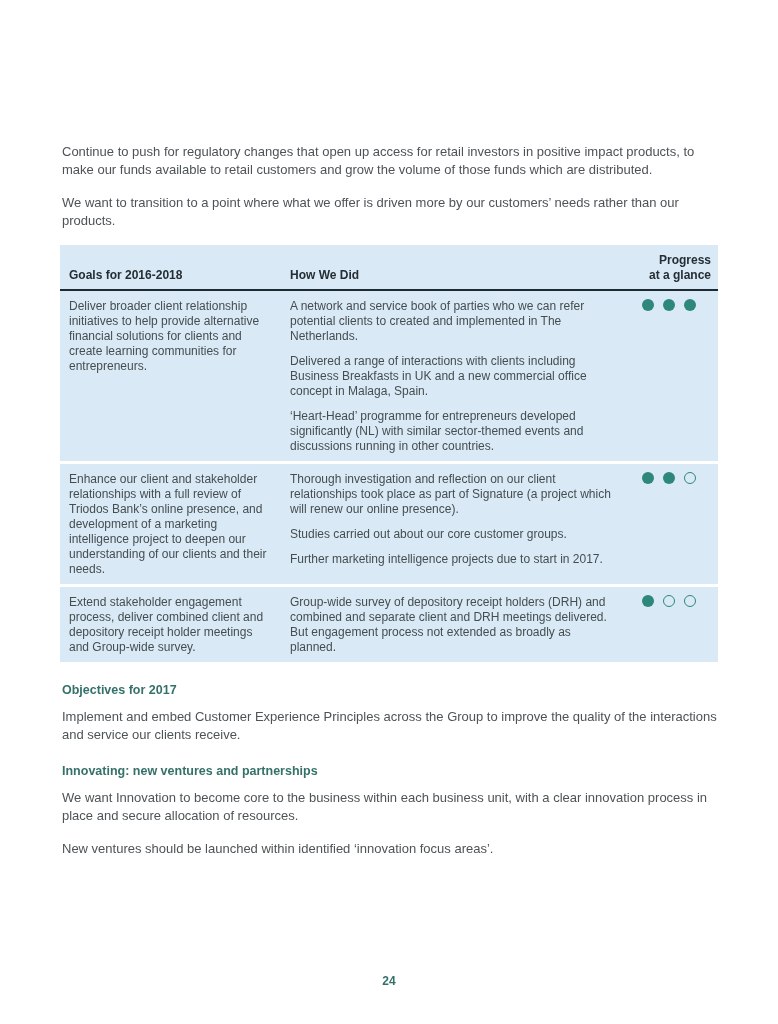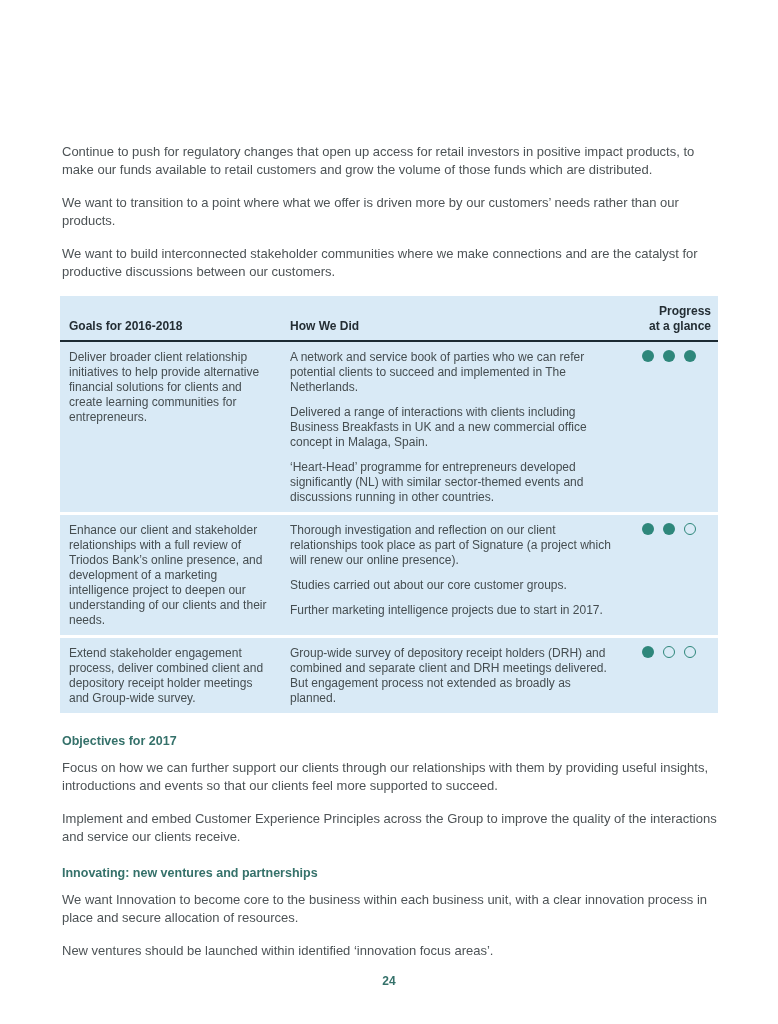--- a/index.html
+++ b/index.html
@@ -99,42 +99,41 @@
 </style>
 </head>
 <body>
 
 <div class="page">
   <div class="content">
 
     <p class="body">Continue to push for regulatory changes that open up access for retail investors in positive impact products, to make our funds available to retail customers and grow the volume of those funds which are distributed.</p>
 
     <p class="body">We want to transition to a point where what we offer is driven more by our customers’ needs rather than our products.</p>
-    <p class="body">We want to build interconnected stakeholder communities where we make connections and are the catalyst for productive discussions between our customers.</p>
 
     <table class="goals-table">
       <colgroup>
           <col class="c1">
           <col class="c2">
           <col class="c3">
         </colgroup>
       <thead>
         <tr>
           <th>Goals for 2016-2018</th>
           <th>How We Did</th>
           <th class="progress-head">
             <span class="progress-head-inner">Progress at a glance</span>
           </th>
         </tr>
       </thead>
       <tbody>
         <tr>
           <td>Deliver broader client relationship initiatives to help provide alternative financial solutions for clients and create learning communities for entrepreneurs.</td>
           <td class="how-cell">
-            <p>A network and service book of parties who we can refer potential clients to succeed and implemented in The Netherlands.</p>
+            <p>A network and service book of parties who we can refer potential clients to created and implemented in The Netherlands.</p>
             <p>Delivered a range of interactions with clients including Business Breakfasts in UK and a new commercial office concept in Malaga, Spain.</p>
             <p>‘Heart-Head’ programme for entrepreneurs developed significantly (NL) with similar sector-themed events and discussions running in other countries.</p>
           </td>
           <td class="progress-cell">
             <span class="dots">
                 <span class="dot dot-filled"></span>
                 <span class="dot dot-filled"></span>
                 <span class="dot dot-filled"></span>
               </span>
           </td>
@@ -164,21 +163,20 @@
                 <span class="dot dot-filled"></span>
                 <span class="dot dot-empty"></span>
                 <span class="dot dot-empty"></span>
               </span>
           </td>
         </tr>
       </tbody>
     </table>
 
     <h3 class="teal-heading">Objectives for 2017</h3>
-    <p class="body">Focus on how we can further support our clients through our relationships with them by providing useful insights, introductions and events so that our clients feel more supported to succeed.</p>
     <p class="body">Implement and embed Customer Experience Principles across the Group to improve the quality of the interactions and service our clients receive.</p>
 
     <h3 class="teal-heading">Innovating: new ventures and partnerships</h3>
     <p class="body">We want Innovation to become core to the business within each business unit, with a clear innovation process in place and secure allocation of resources.</p>
     <p class="body">New ventures should be launched within identified ‘innovation focus areas’.</p>
 
   </div>
 
   <div class="page-number">24</div>
 </div>

